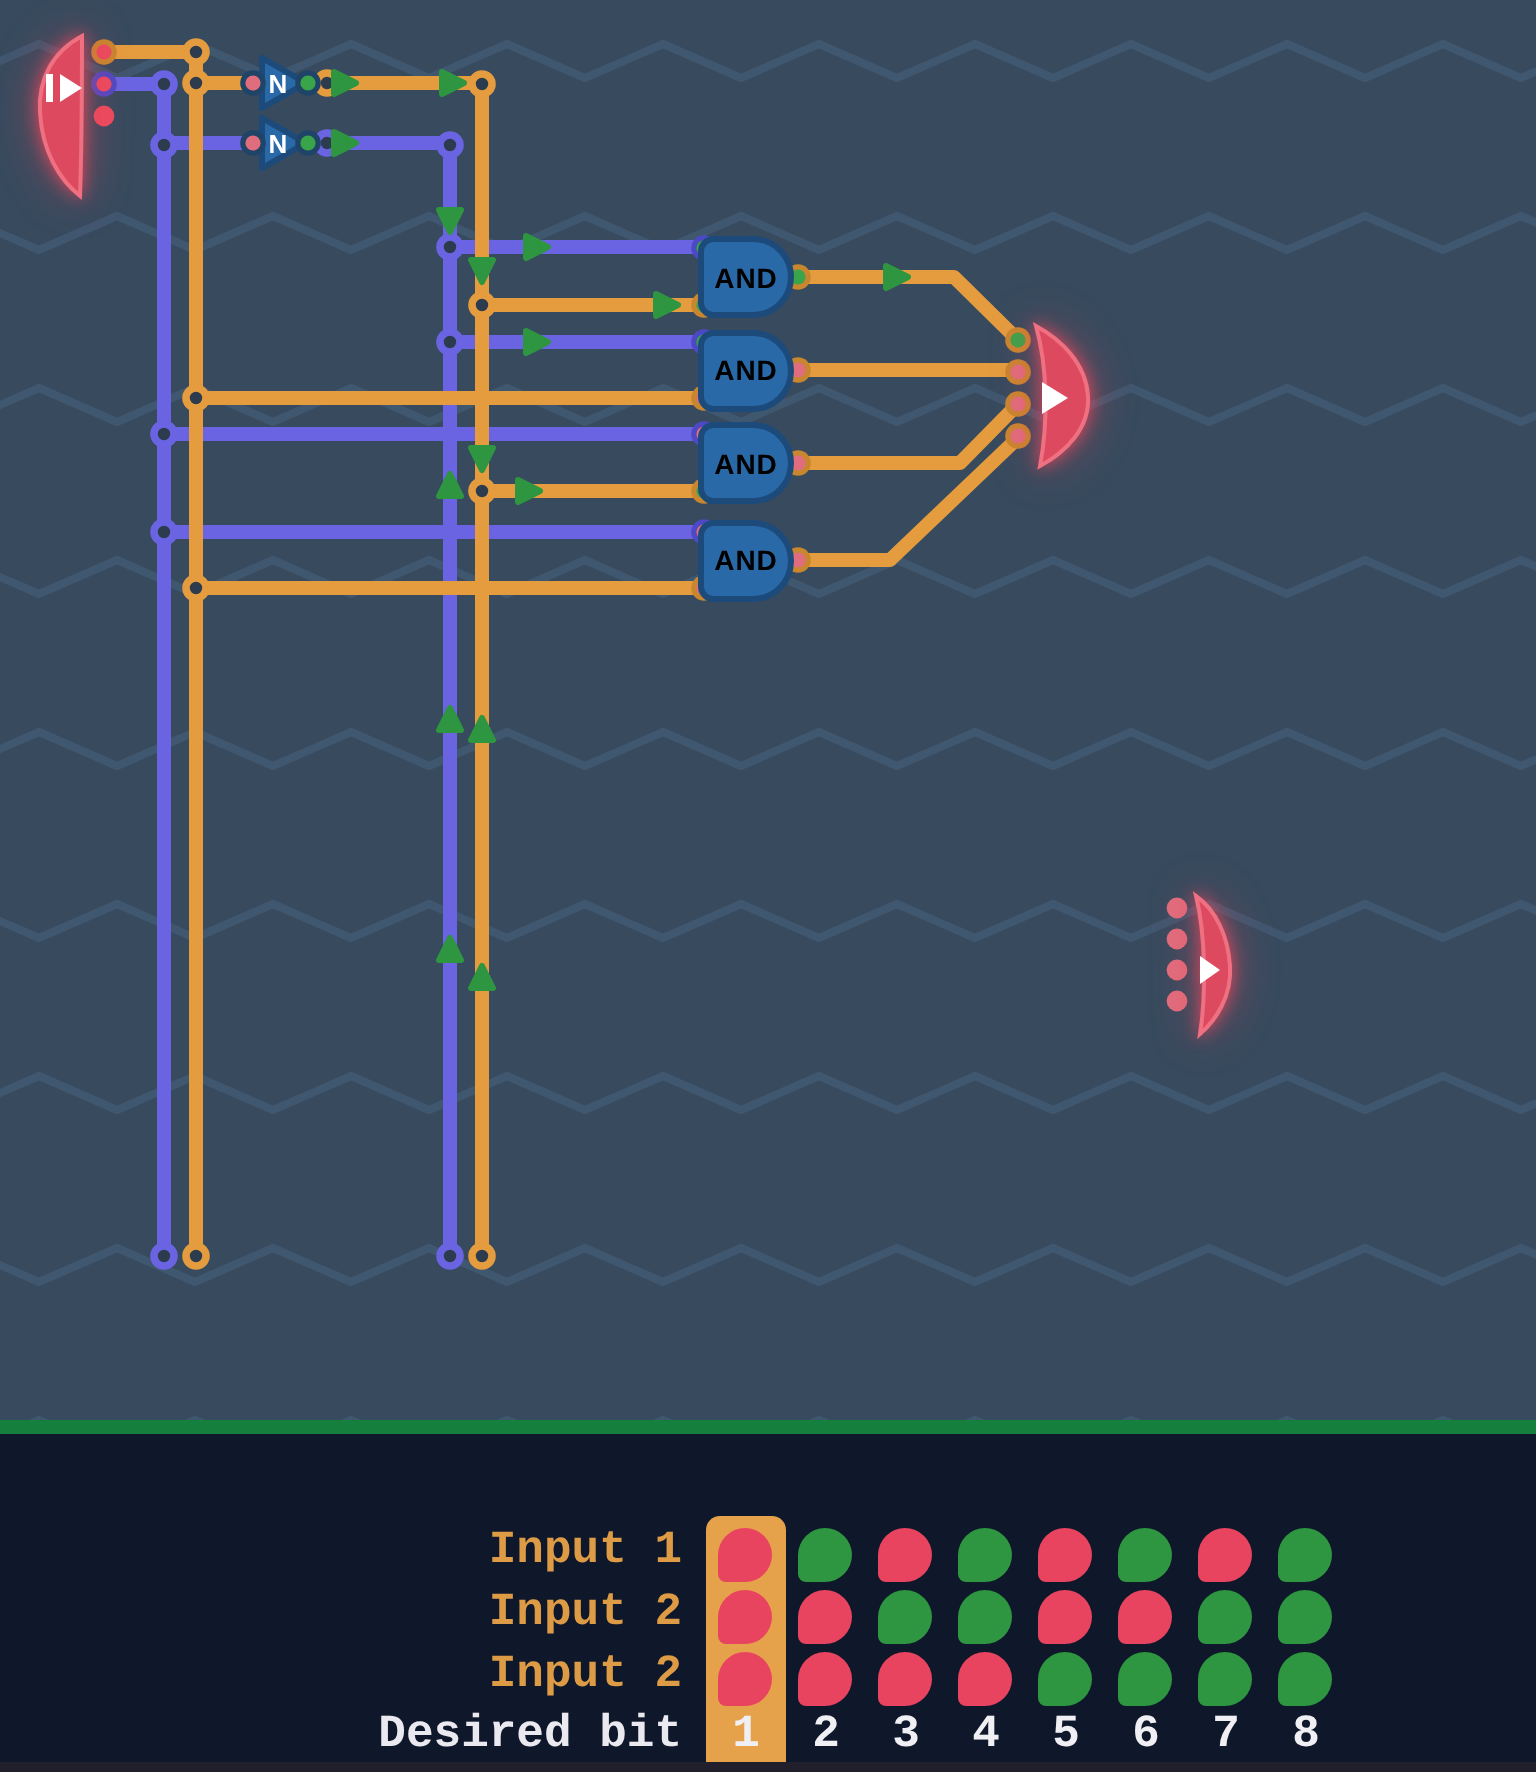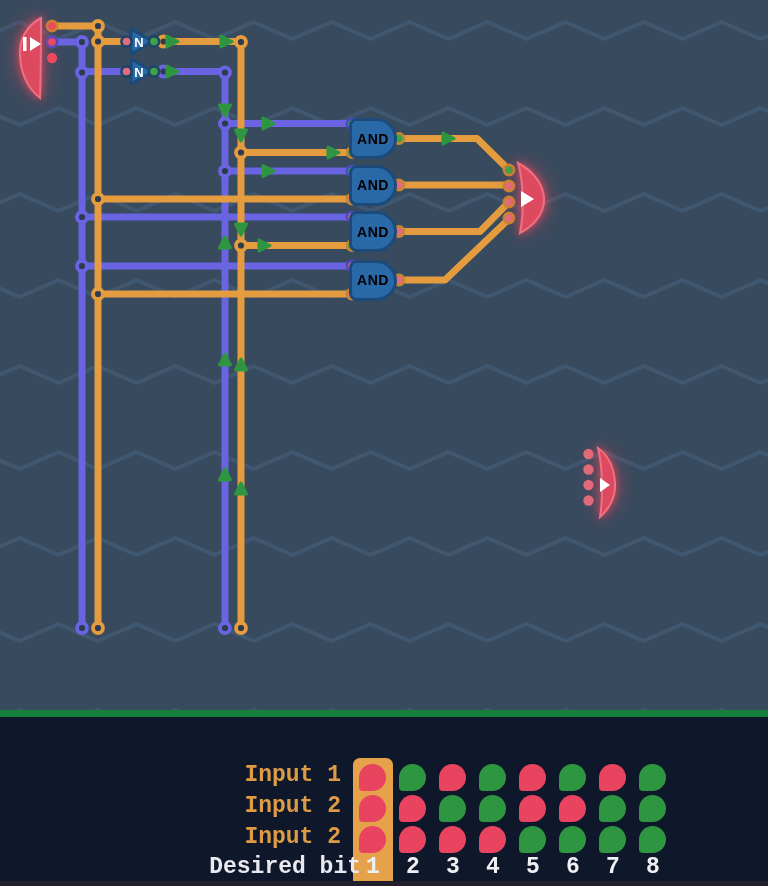--- a/index.html
+++ b/index.html
@@ -218,21 +218,21 @@
       <div class="leaf" style="left: 638.5px; top: 77.5px; background: rgb(46, 149, 64);"></div>
       <div class="t-label" style="top: 107px; color: rgb(221, 155, 69);">Input 2</div>
       <div class="leaf" style="left: 358.5px; top: 108.5px; background: rgb(232, 68, 95);"></div>
       <div class="leaf" style="left: 398.5px; top: 108.5px; background: rgb(232, 68, 95);"></div>
       <div class="leaf" style="left: 438.5px; top: 108.5px; background: rgb(232, 68, 95);"></div>
       <div class="leaf" style="left: 478.5px; top: 108.5px; background: rgb(232, 68, 95);"></div>
       <div class="leaf" style="left: 518.5px; top: 108.5px; background: rgb(46, 149, 64);"></div>
       <div class="leaf" style="left: 558.5px; top: 108.5px; background: rgb(46, 149, 64);"></div>
       <div class="leaf" style="left: 598.5px; top: 108.5px; background: rgb(46, 149, 64);"></div>
       <div class="leaf" style="left: 638.5px; top: 108.5px; background: rgb(46, 149, 64);"></div>
-      <div class="t-label" style="top: 137px; color: rgb(233, 233, 239); margin-left: 20px;">Desired bit</div>
+      <div class="t-label" style="top: 137px; color: rgb(233, 233, 239);">Desired bit</div>
       <div class="t-num" style="left: 373px; top: 137px;">1</div>
       <div class="t-num" style="left: 413px; top: 137px;">2</div>
       <div class="t-num" style="left: 453px; top: 137px;">3</div>
       <div class="t-num" style="left: 493px; top: 137px;">4</div>
       <div class="t-num" style="left: 533px; top: 137px;">5</div>
       <div class="t-num" style="left: 573px; top: 137px;">6</div>
       <div class="t-num" style="left: 613px; top: 137px;">7</div>
       <div class="t-num" style="left: 653px; top: 137px;">8</div>
     </div>
   <div class="panel-bottom"></div>

